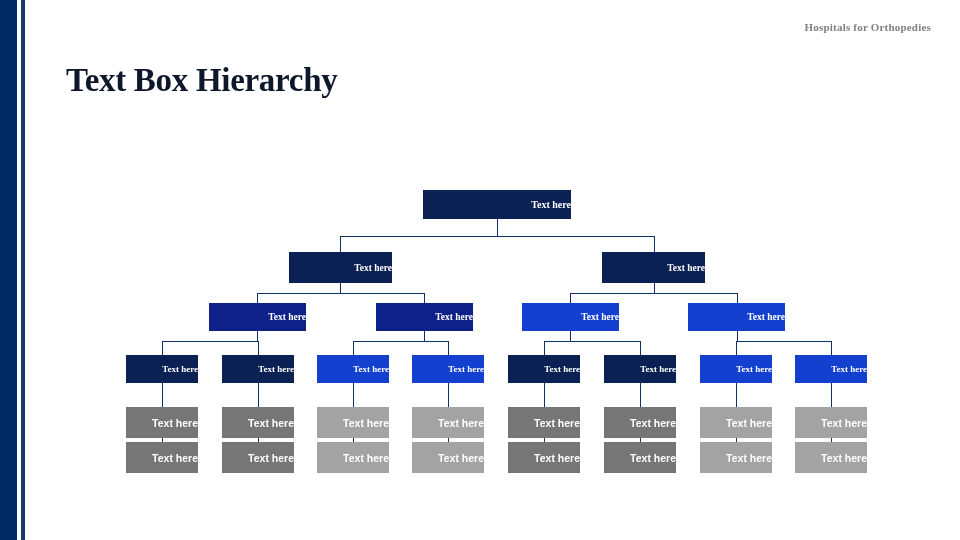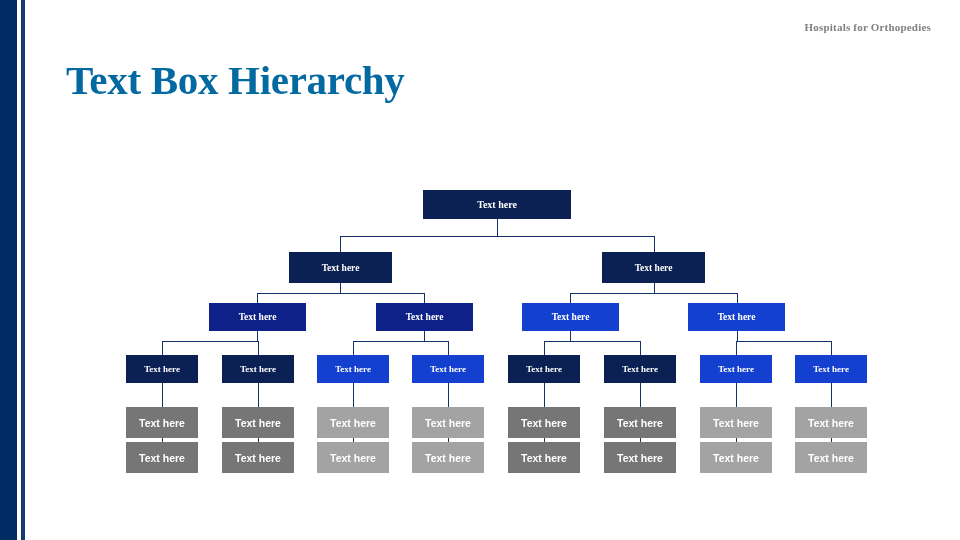--- a/index.html
+++ b/index.html
@@ -19,33 +19,33 @@
   
   .eyebrow{
     position:absolute;right:29px;top:21px;
     font-family:"Liberation Serif", serif;
     font-weight:bold;font-size:11px;color:#808080;
     letter-spacing:.2px;white-space:nowrap;
   }
   .title{
     position:absolute;left:66px;top:60px;
     font-family:"Liberation Serif", serif;
-    font-weight:bold;font-size:41px;line-height:40px;
-    color:#0369a1;letter-spacing:-.3px;white-space:nowrap;
+    font-weight:bold;font-size:33px;line-height:40px;
+    color:#0f172a;letter-spacing:-.3px;white-space:nowrap;
   }
   .subtitle{
     position:absolute;left:66px;top:112px;width:470px;
     font-size:9.3px;line-height:16px;color:#1c3f7a;
   }
 
   
   #diagram{position:absolute;left:0;top:0;width:960px;height:540px;}
   .node{
     position:absolute;
-    display:flex;align-items:center;justify-content:center;
+    display:flex;align-items:center;justify-content:flex-end;
     color:#ffffff;box-sizing:border-box;
     font-family:"Liberation Serif", serif;
     font-weight:bold;
     white-space:nowrap;
     z-index:2;
   }
   .node.lvl1{font-size:10px;}
   .node.lvl2{font-size:9.5px;}
   .node.lvl3{font-size:9.5px;}
   .node.lvl4{font-size:9px;}

